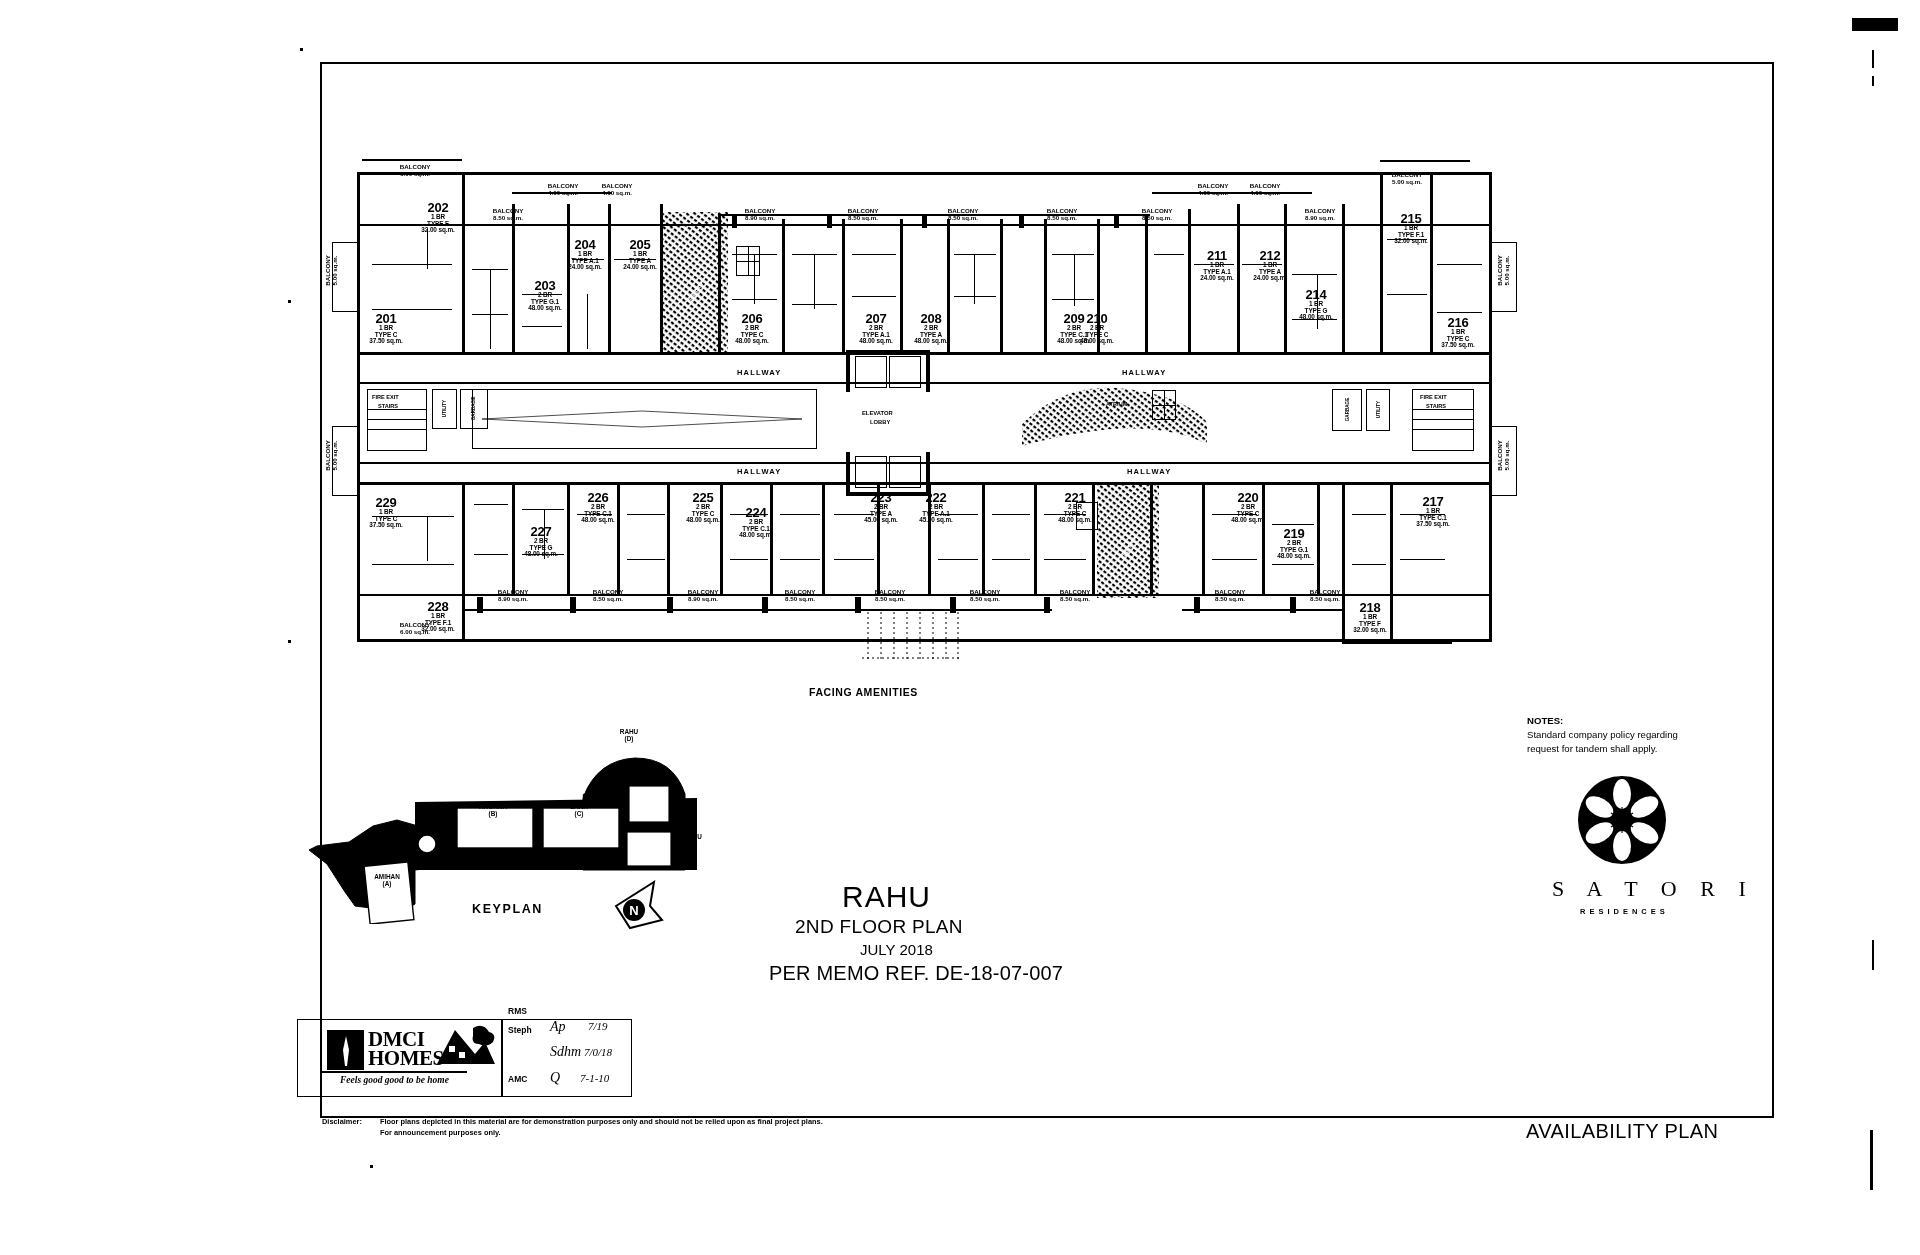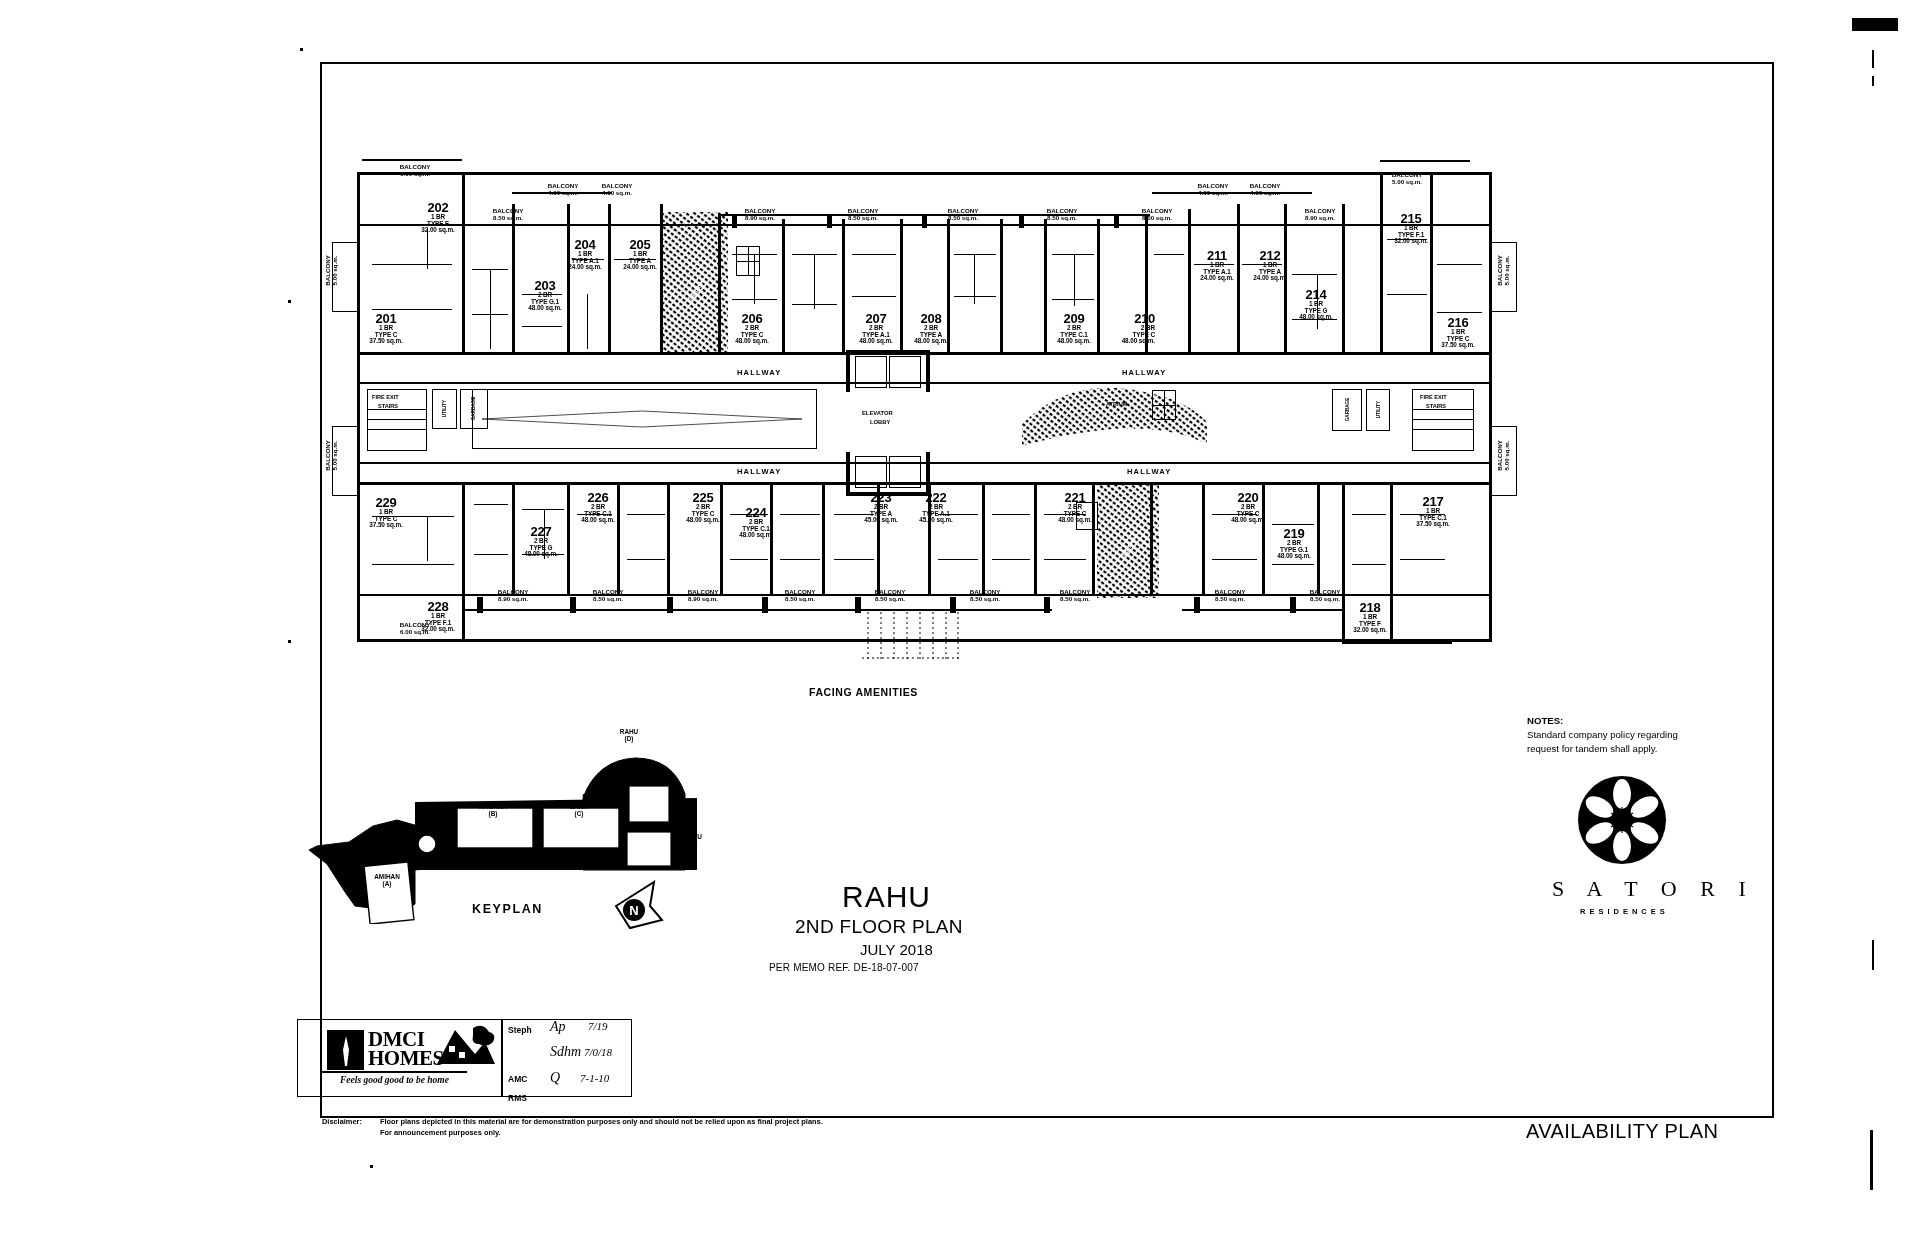--- a/index.html
+++ b/index.html
@@ -22,21 +22,21 @@
   .balc{position:absolute;font-size:6.2px;font-weight:bold;text-align:center;
         line-height:1.05;white-space:nowrap;}
   .hall{position:absolute;font-size:7.5px;font-weight:bold;letter-spacing:1.2px;}
   .vtext{position:absolute;font-size:6.2px;font-weight:bold;text-align:center;
          white-space:nowrap;transform-origin:center center;}
 
   
   .ttl-main{position:absolute;font-size:30px;font-weight:400;letter-spacing:1px;}
   .ttl-sub{position:absolute;font-size:19px;font-weight:400;letter-spacing:0.3px;}
   .ttl-s2{position:absolute;font-size:15px;font-weight:400;}
-  .ttl-s3{position:absolute;font-size:10px;font-weight:400;letter-spacing:0.2px;}
+  .ttl-s3{position:absolute;font-size:20px;font-weight:400;letter-spacing:0.2px;}
 
   .legend{position:absolute;font-size:9.6px;font-weight:bold;line-height:1.45;}
   .legend .reg{font-weight:400;}
 
   .avail{position:absolute;font-size:20px;letter-spacing:0.4px;}
 
   .facing{position:absolute;font-size:10.5px;font-weight:bold;letter-spacing:0.6px;}
 
   .keyplanlabel{position:absolute;font-size:12.5px;font-weight:bold;letter-spacing:1.6px;}
 
@@ -368,21 +368,21 @@
         <div class="unitsub">2 BR</div>
         <div class="unitsub">TYPE A</div>
         <div class="unitsub">48.00 sq.m.</div>
       </div>
       <div class="lbl" style="left: 726px; top: 248px; width: 52px;">
         <div class="unitno">209</div>
         <div class="unitsub">2 BR</div>
         <div class="unitsub">TYPE C.1</div>
         <div class="unitsub">48.00 sq.m.</div>
       </div>
-      <div class="lbl" style="left: 781px; top: 248px; width: 52px; text-align: right;">
+      <div class="lbl" style="left: 749px; top: 248px; width: 52px;">
         <div class="unitno">210</div>
         <div class="unitsub">2 BR</div>
         <div class="unitsub">TYPE C</div>
         <div class="unitsub">48.00 sq.m.</div>
       </div>
       <div class="lbl" style="left: 869px; top: 185px; width: 52px;">
         <div class="unitno">211</div>
         <div class="unitsub">1 BR</div>
         <div class="unitsub">TYPE A.1</div>
         <div class="unitsub">24.00 sq.m.</div>
@@ -737,21 +737,21 @@
     <path d="M2 40 L20 6 L40 30 L50 18 L60 40 Z" fill="#000"></path>
     <rect x="14" y="22" width="6" height="6" fill="#fff"></rect>
     <rect x="24" y="28" width="6" height="6" fill="#fff"></rect>
     <path d="M38 4 q10 -6 16 4 q8 2 4 10 q-6 6 -14 2 q-8 0 -6 -8 Z" fill="#000"></path>
   </svg>
   <div class="wall" style="left:-1px;top:1007px;width:146px;height:2px;"></div>
   <div class="dmci-tag" style="left:18px;top:1011px;">Feels good good to be home</div>
 
   <div class="dmcibox" style="left:180px;top:955px;width:130px;height:78px;"></div>
   <div class="signlbl" style="left:186px;top:961px;">Steph</div>
-  <div class="signlbl" style="left:186px;top:1029px;">RMS</div>
+  <div class="signlbl" style="left:186px;top:942px;">RMS</div>
   <div class="signlbl" style="left:186px;top:1010px;">AMC</div>
   <div class="sig" style="left:228px;top:955px;">Ap</div>
   <div class="sig" style="left:228px;top:980px;">Sdhm</div>
   <div class="sig" style="left:228px;top:1006px;">Q</div>
   <div class="sig" style="left:266px;top:956px;font-size:11px;">7/19</div>
   <div class="sig" style="left:262px;top:982px;font-size:11px;">7/0/18</div>
   <div class="sig" style="left:258px;top:1008px;font-size:11px;">7-1-10</div>
 
 </div>
 

